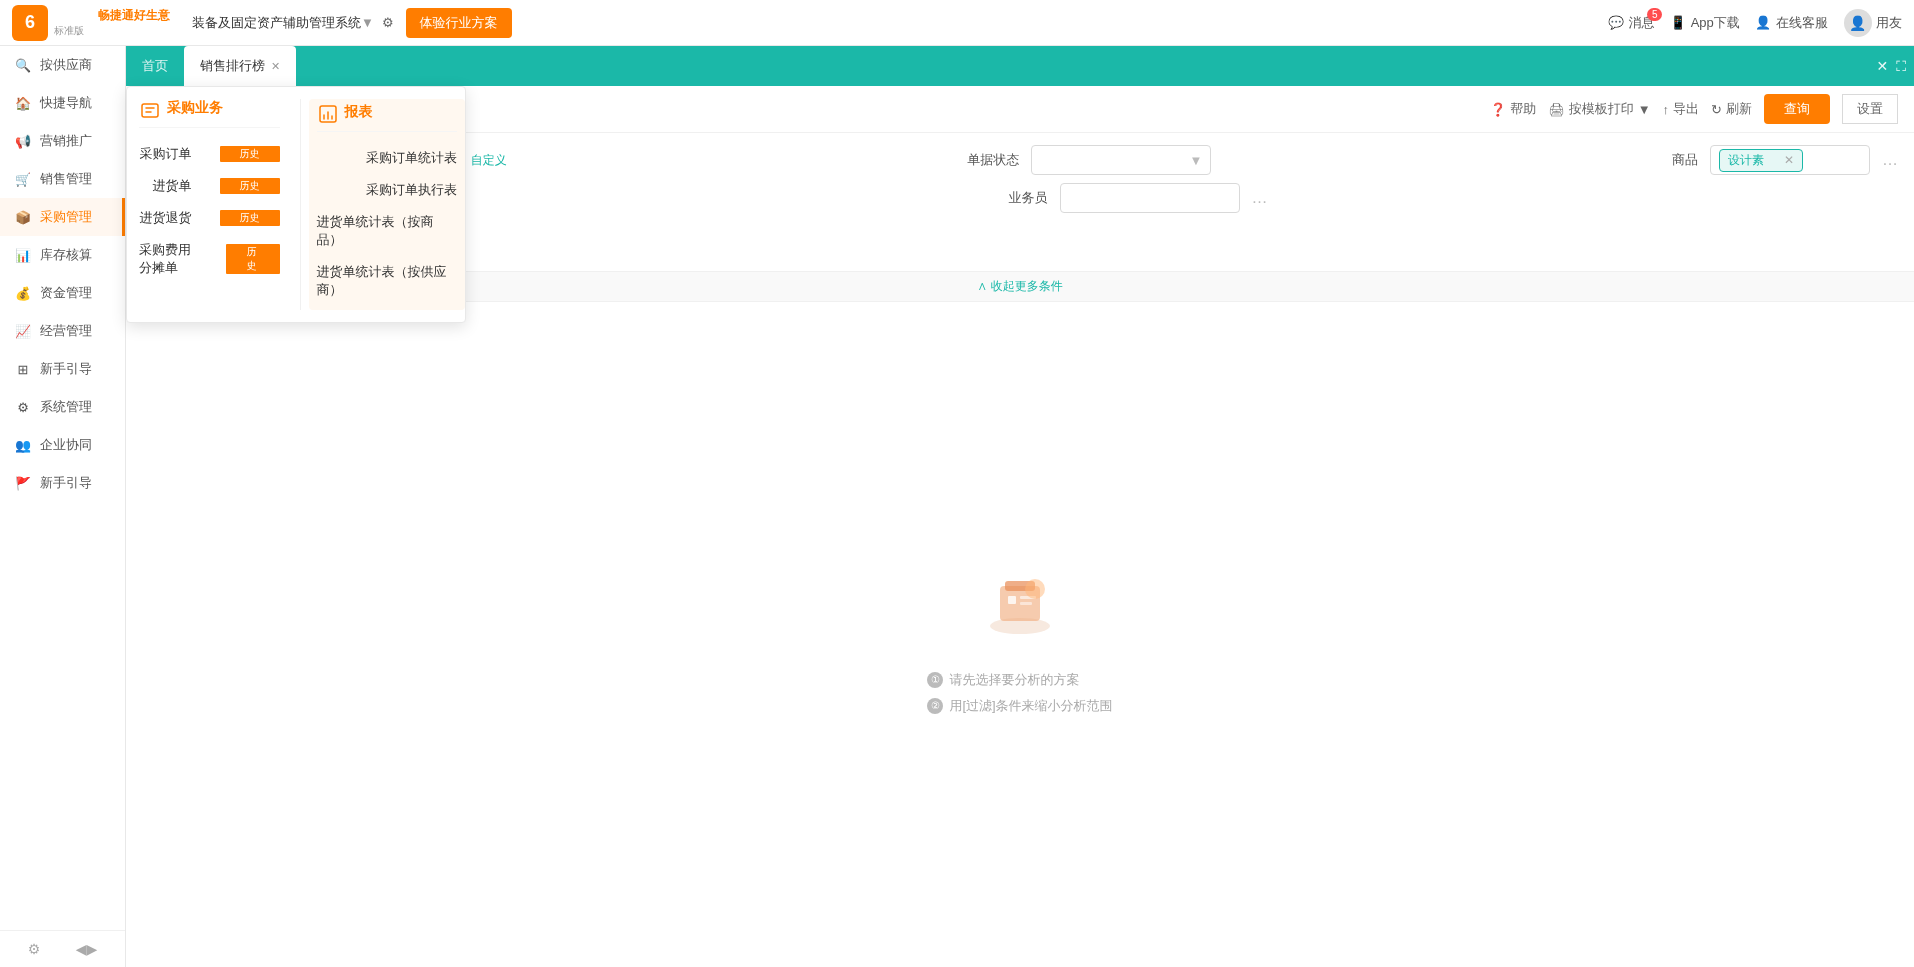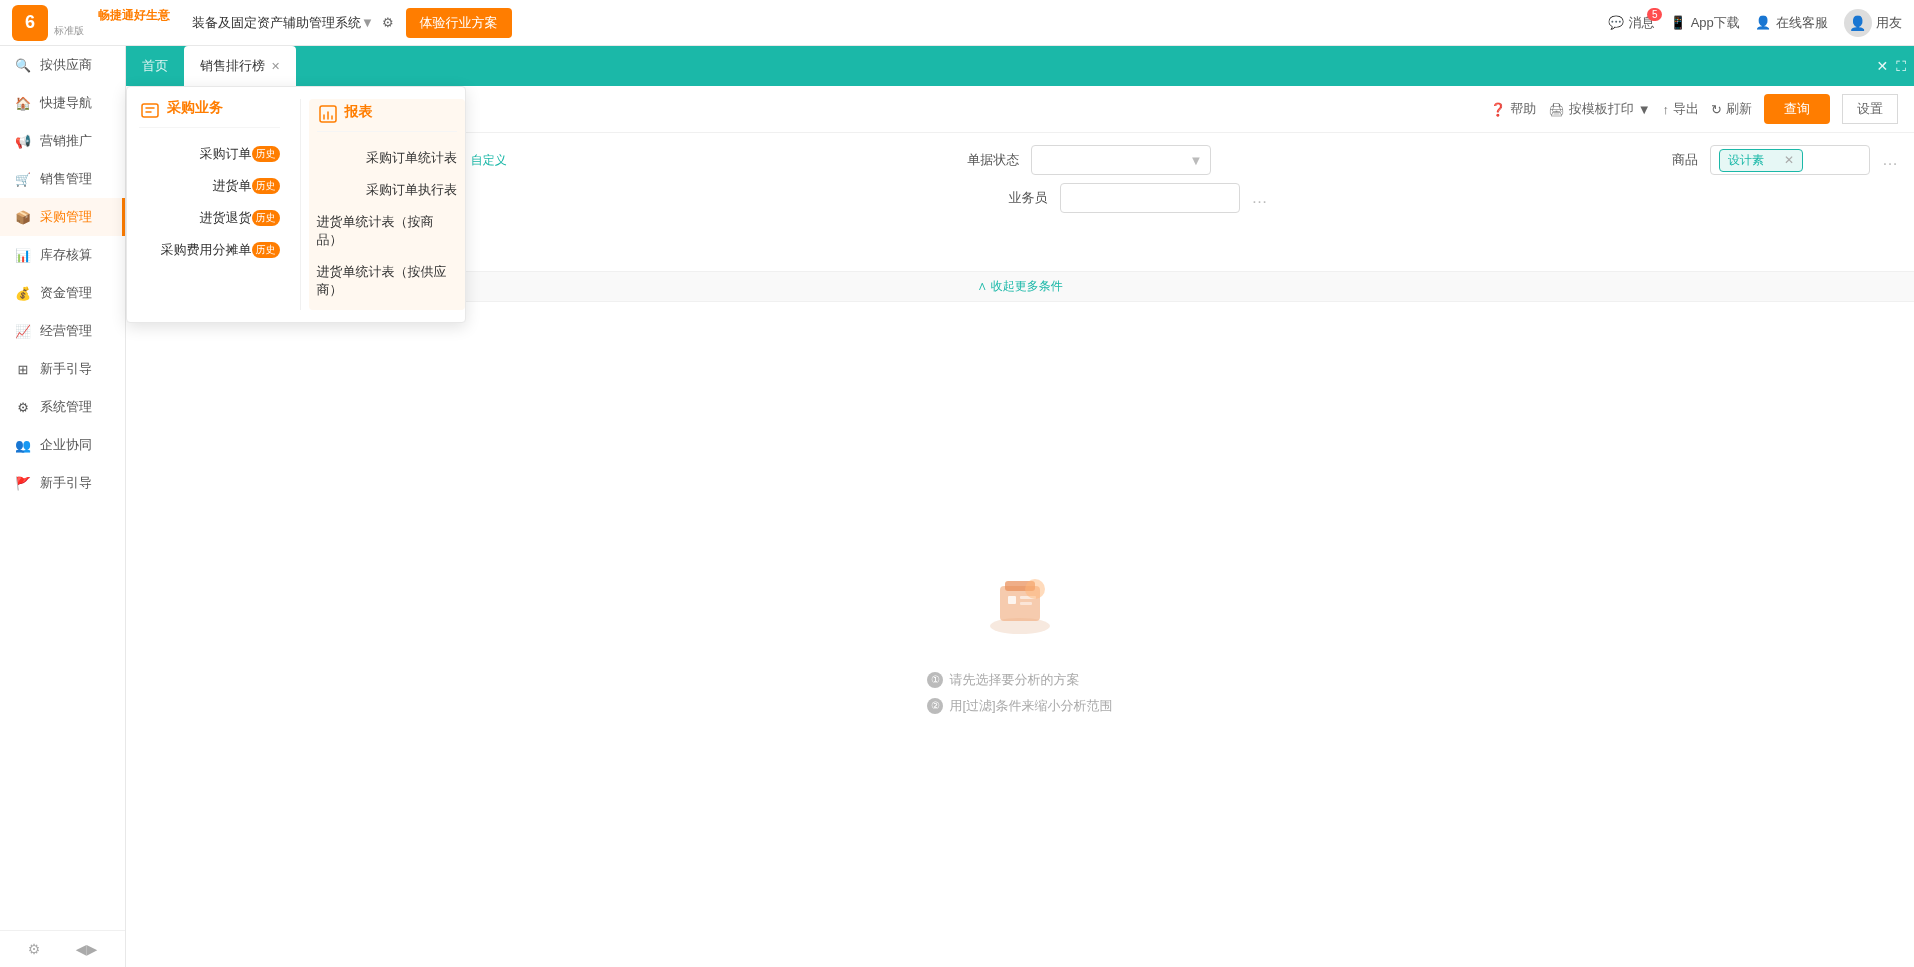--- a/index.html
+++ b/index.html
@@ -63,21 +63,21 @@
     
     .empty-state { flex: 1; display: flex; flex-direction: column; align-items: center; justify-content: center; background: #fff; }
     .empty-icon { width: 100px; height: 100px; margin-bottom: 16px; }
     .empty-tips { color: #aaa; font-size: 13px; line-height: 2; }
     .empty-tips span { display: flex; align-items: center; gap: 6px; }
     .tip-num { background: #bbb; color: #fff; border-radius: 50%; width: 16px; height: 16px; font-size: 10px; display: flex; align-items: center; justify-content: center; }
     .dropdown-menu { position: absolute; top: 86px; left: 126px; background: #fff; border: 1px solid #e8e8e8; border-radius: 4px; box-shadow: 0 4px 16px rgba(0,0,0,0.12); z-index: 200; display: flex; width: 340px; padding: 12px 0; }
     .dropdown-col { flex: 1; padding: 0 12px; }
     .dropdown-col-title { display: flex; align-items: flex-start; gap: 6px; color: #ff7d00; font-size: 14px; font-weight: bold; margin-bottom: 10px; padding-bottom: 6px; border-bottom: 1px solid #f5f5f5; }
     .dropdown-item { display: flex; align-items: center; padding: 7px 0; cursor: pointer; color: #333; font-size: 13px; justify-content: flex-end; }
-    .history-badge { background: #ff7d00; color: #fff; border-radius: 8px; font-size: 10px; padding: 1px 4px; }
+    .history-badge { background: #ff7d00; color: #fff; border-radius: 1px; font-size: 10px; padding: 1px 20px; margin-left: 28px; }
     .dropdown-divider { width: 1px; background: #f0f0f0; margin: 0 8px; }
     .col-right-bg { background: #fff8f0; border-radius: 4px; padding: 4px 8px; }
   </style>
 </head>
 <body>
 
 <div class="app-container">
 
   <div class="top-bar">
     <div class="top-bar-logo">

